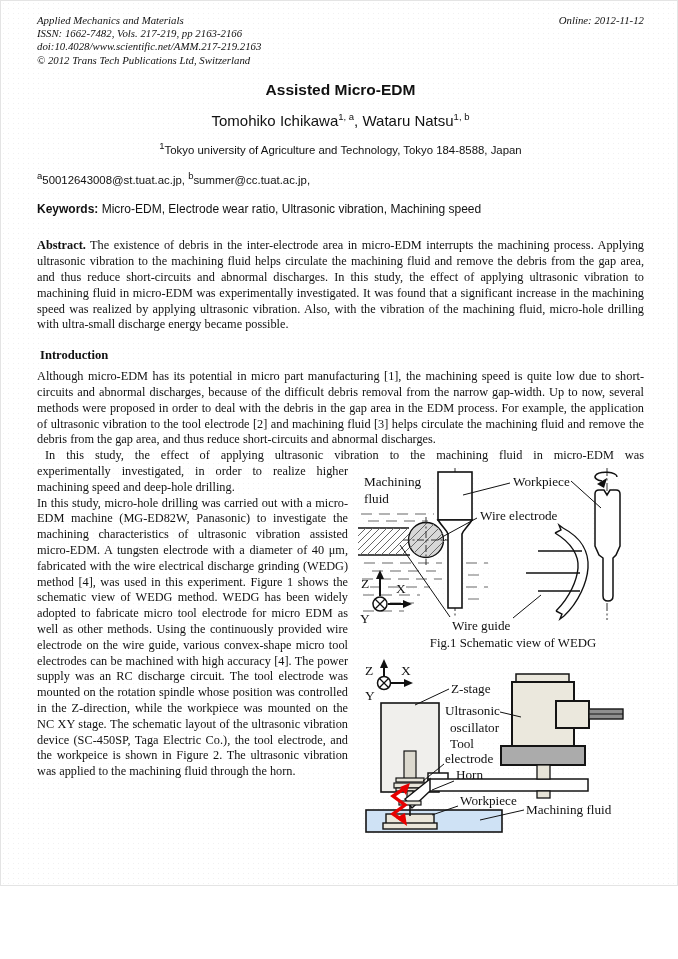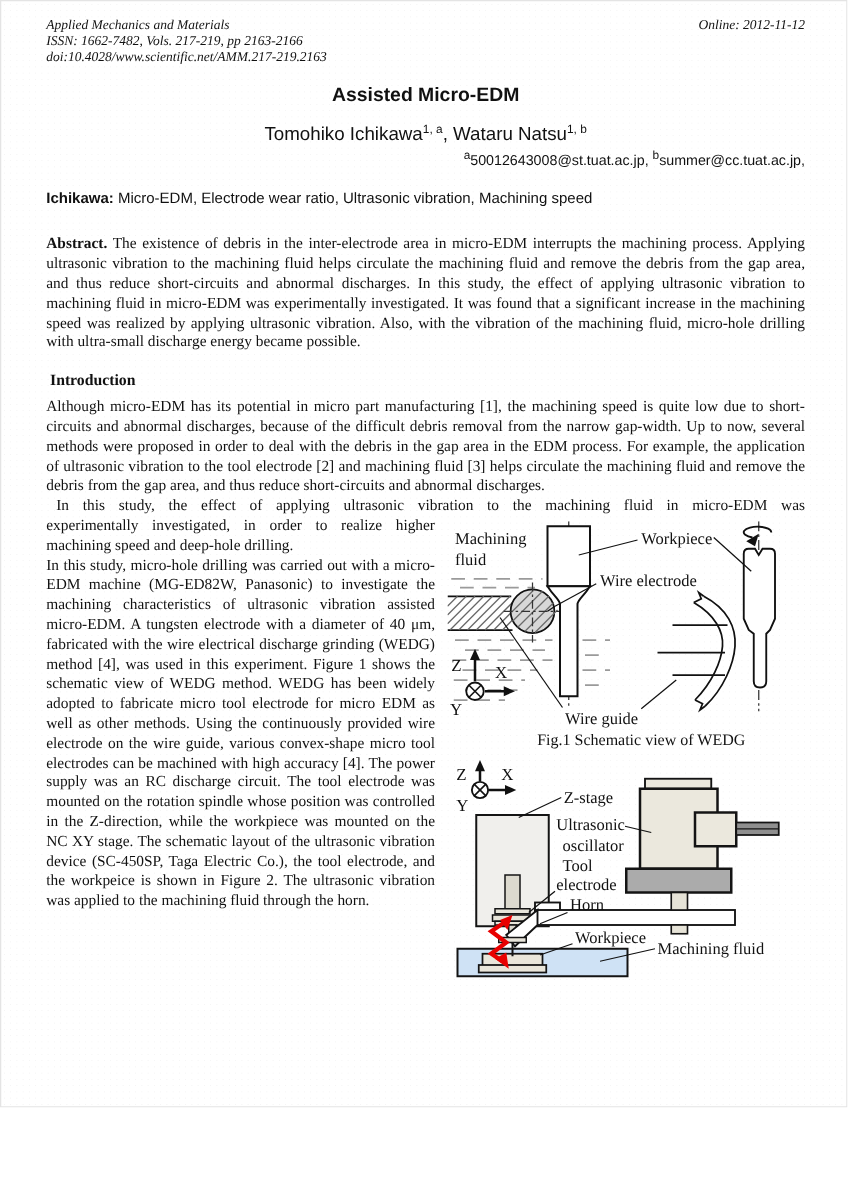--- a/index.html
+++ b/index.html
@@ -20,21 +20,21 @@
   .hdr-left div { white-space:nowrap; }
   .hdr-right { white-space:nowrap; }
 
   
   .title { margin-top:14px; text-align:center;
            font:bold 15.5px/18px "Liberation Sans", sans-serif; }
   .authors { margin-top:8px; text-align:center;
              font:15px/19px "Liberation Sans", sans-serif; }
   .authors sup, .affil sup, .emails sup { font-size:9.5px; }
   .affil { margin-top:9px; text-align:center; font:11.4px/14px "Liberation Sans", sans-serif; }
-  .emails { margin-top:1px; text-align:right; font:11.4px/14px "Liberation Sans", sans-serif; }
+  .emails { margin-top:12px; text-align:left; font:11.4px/14px "Liberation Sans", sans-serif; }
   .keywords { margin-top:16px; font:12px/15px "Liberation Sans", sans-serif; }
   .keywords b { font-weight:bold; }
 
   
   .para { font:12.3px/15.8px "Liberation Serif", serif; text-align:justify; margin:0; }
   .para.abstract { margin-top:21px; }
   .runin { font-weight:bold; }
   h3.sect { font:bold 12.6px/16px "Liberation Serif", serif; margin:14px 0 6px 3px; }
   .fullline { text-align:justify; text-align-last:justify; text-indent:8px; }
 
@@ -51,34 +51,36 @@
 <body>
 
 <div class="page">
  <div class="content">
 
   <div class="hdr">
     <div class="hdr-left">
       <div>Applied Mechanics and Materials</div>
       <div>ISSN: 1662-7482, Vols. 217-219, pp 2163-2166</div>
       <div>doi:10.4028/www.scientific.net/AMM.217-219.2163</div>
+      <div>© 2012 Trans Tech Publications Ltd, Switzerland</div>
     </div>
     <div class="hdr-right">Online: 2012-11-12</div>
   </div>
 
   <div class="title">
     <div>Assisted Micro-EDM</div>
   </div>
 
   <div class="authors"><span>Tomohiko Ichikawa</span><sup>1, a</sup><span>, </span><span>Wataru Natsu</span><sup>1, b</sup></div>
 
+  <div class="affil"><sup>1</sup><span>Tokyo university of Agriculture and Technology, Tokyo 184-8588, Japan</span></div>
 
   <div class="emails"><sup>a</sup><span>50012643008@st.tuat.ac.jp, </span><sup>b</sup><span>summer@cc.tuat.ac.jp,</span></div>
 
-  <div class="keywords"><b>Ichikawa:</b><span> Micro-EDM, Electrode wear ratio, Ultrasonic vibration, Machining speed</span></div>
+  <div class="keywords"><b>Keywords:</b><span> Micro-EDM, Electrode wear ratio, Ultrasonic vibration, Machining speed</span></div>
 
   <p class="para abstract"><span class="runin">Abstract.</span><span> The existence of debris in the inter-electrode area in micro-EDM interrupts the machining process. Applying ultrasonic vibration to the machining fluid helps circulate the machining fluid and remove the debris from the gap area, and thus reduce short-circuits and abnormal discharges. In this study, the effect of applying ultrasonic vibration to machining fluid in micro-EDM was experimentally investigated. It was found that a significant increase in the machining speed was realized by applying ultrasonic vibration. Also, with the vibration of the machining fluid, micro-hole drilling with ultra-small discharge energy became possible.</span></p>
 
   <h3 class="sect">Introduction</h3>
   <p class="para">Although micro-EDM has its potential in micro part manufacturing [1], the machining speed is quite low due to short-circuits and abnormal discharges, because of the difficult debris removal from the narrow gap-width. Up to now, several methods were proposed in order to deal with the debris in the gap area in the EDM process. For example, the application of ultrasonic vibration to the tool electrode [2] and machining fluid [3] helps circulate the machining fluid and remove the debris from the gap area, and thus reduce short-circuits and abnormal discharges.</p>
   <p class="para fullline">In this study, the effect of applying ultrasonic vibration to the machining fluid in micro-EDM was</p>
 
   <div class="figs">
 
     <svg width="308" height="166" viewBox="0 0 308 166">

